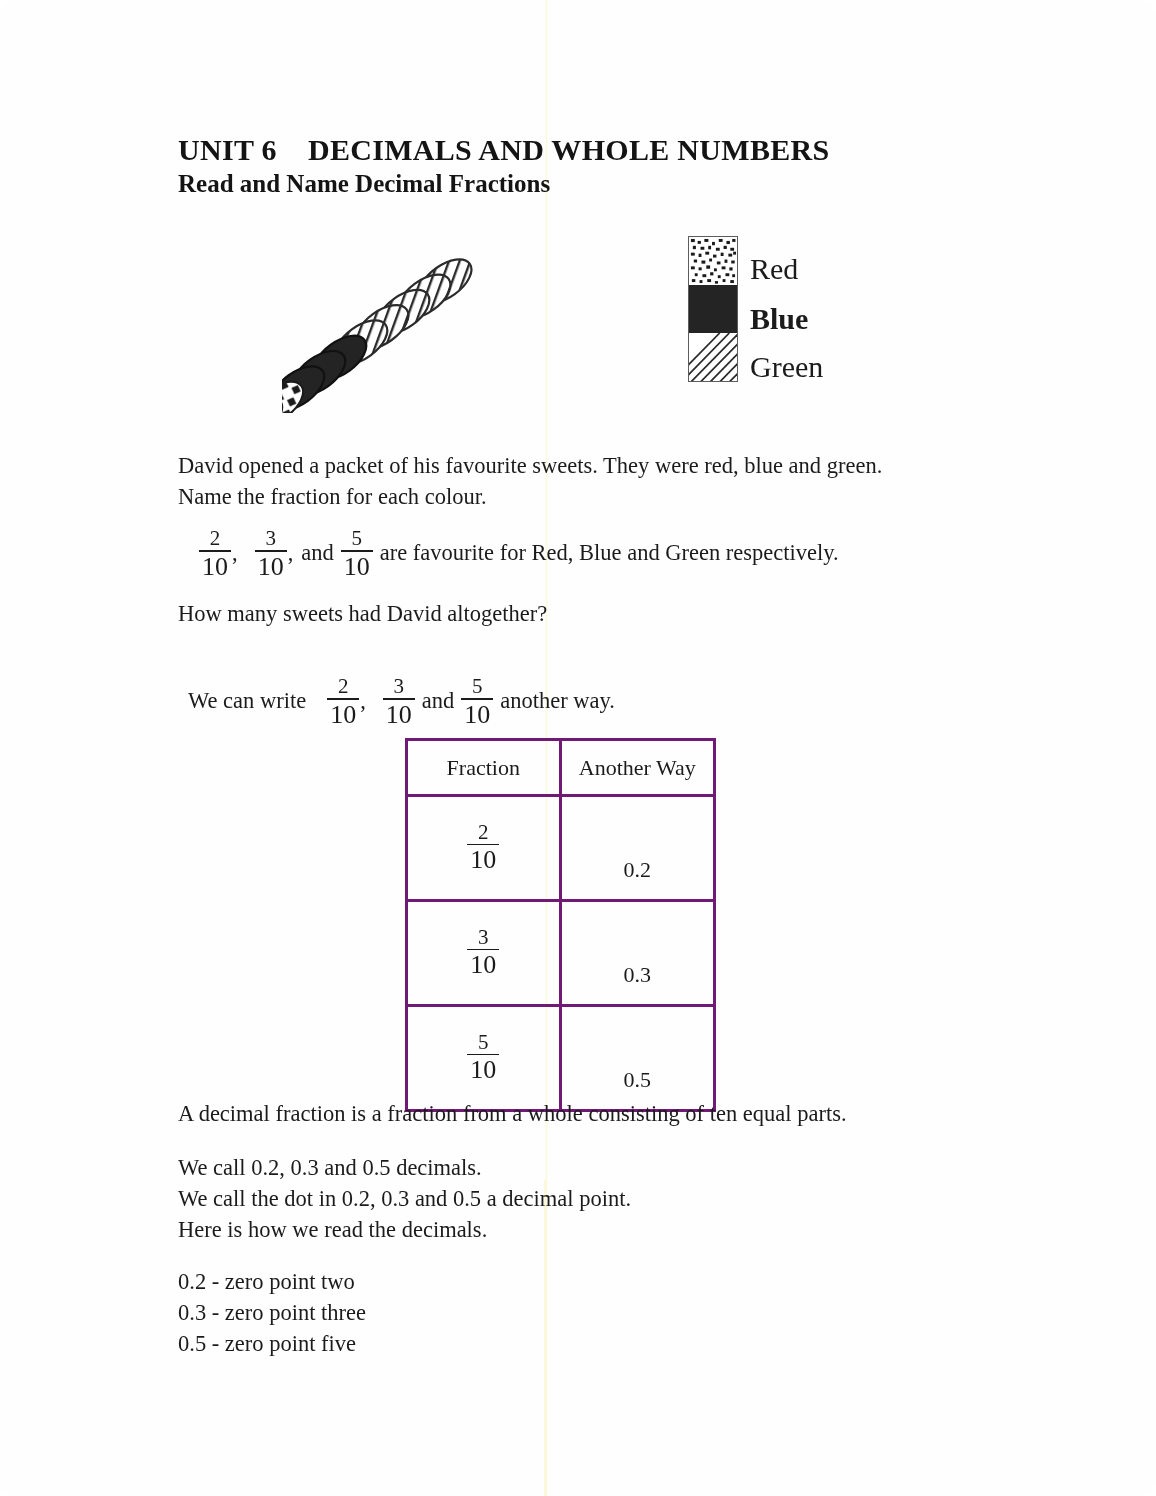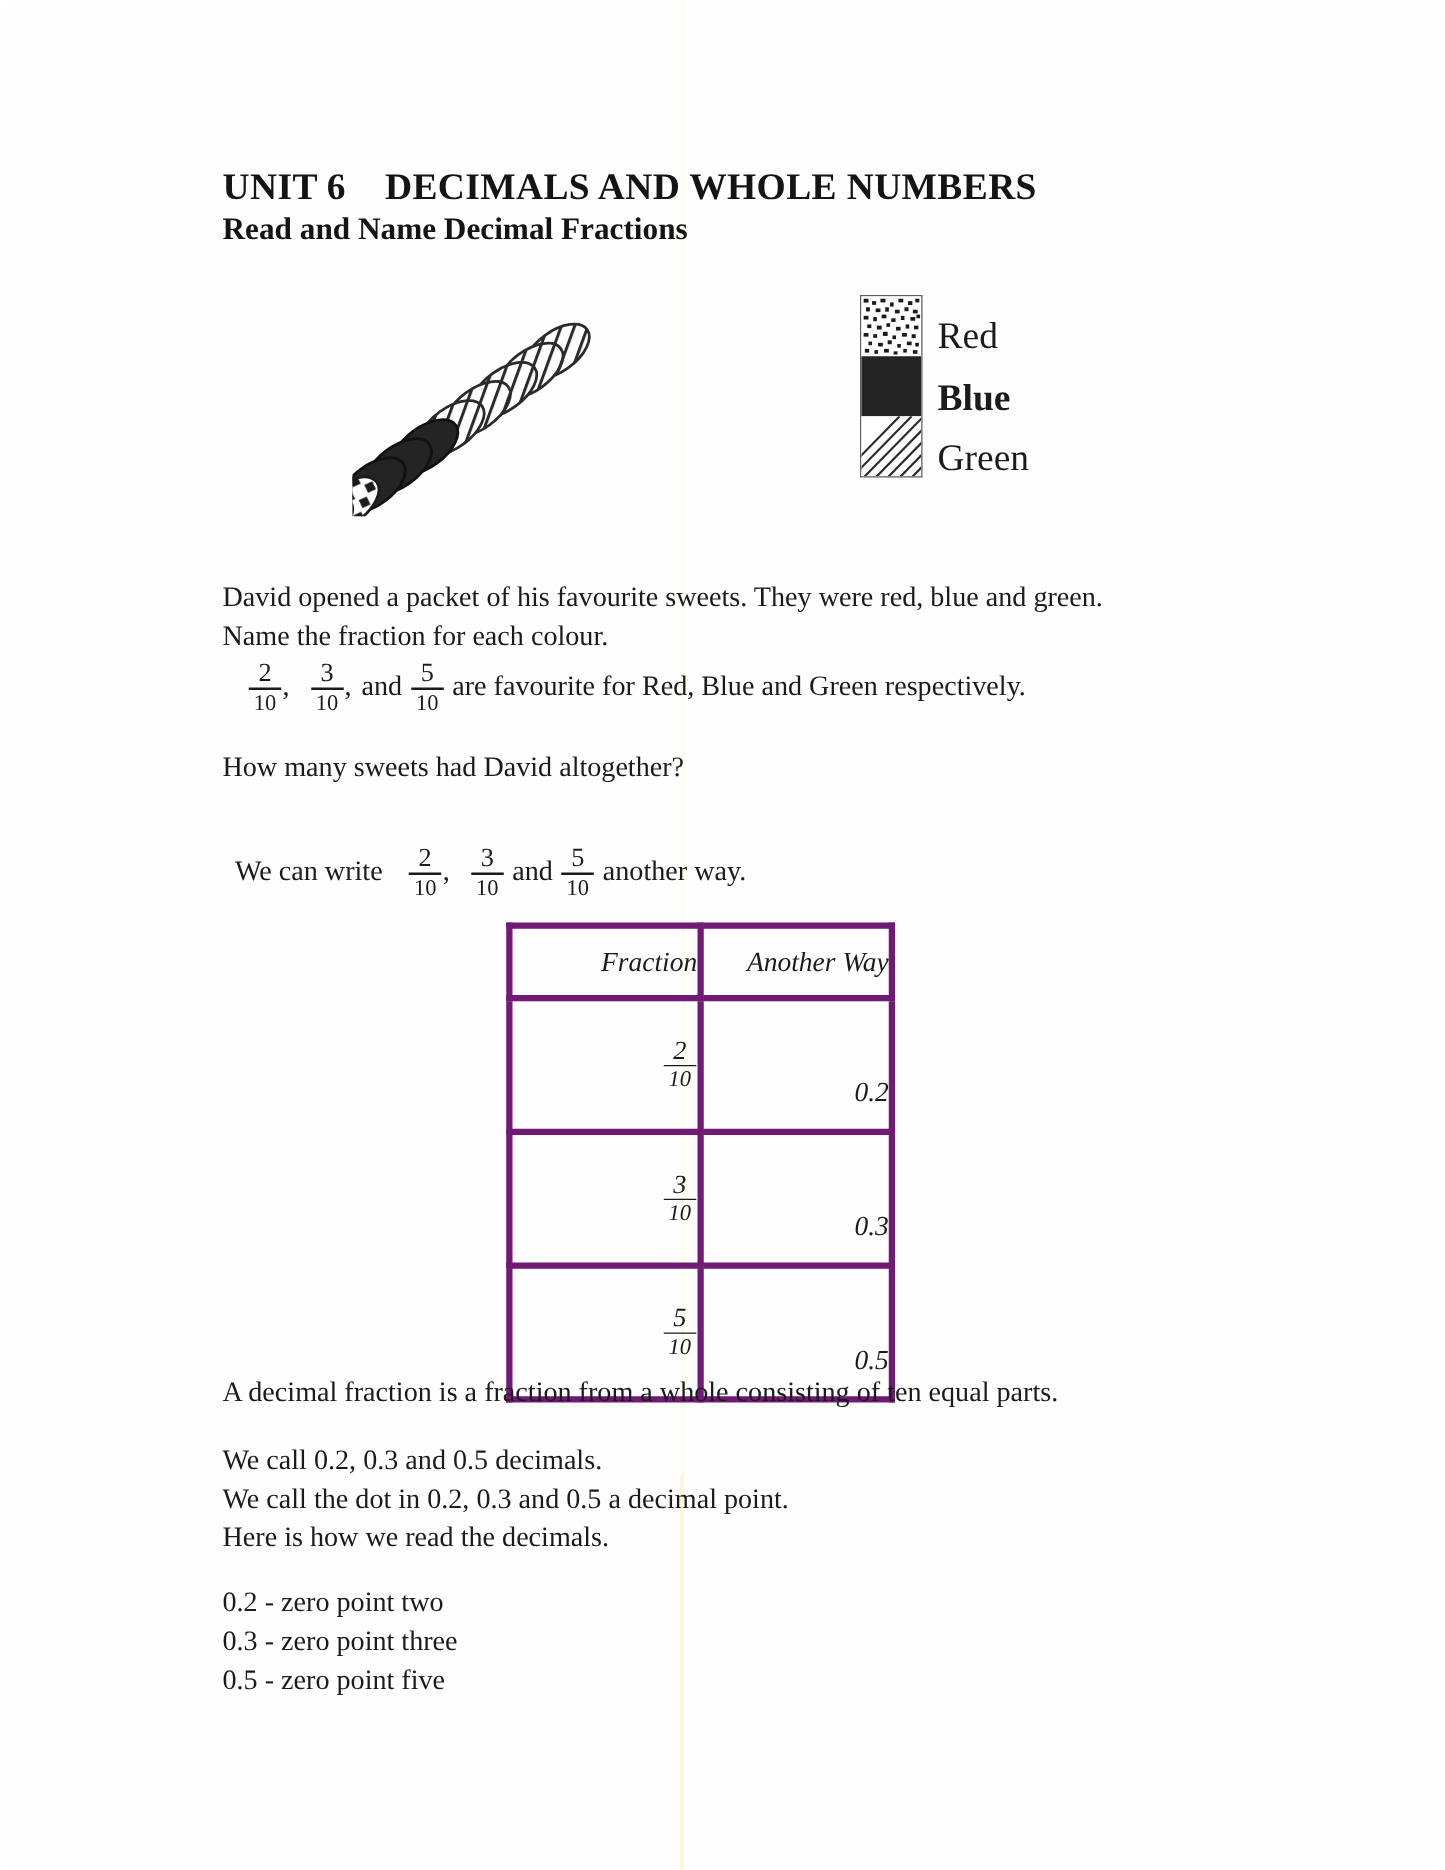--- a/index.html
+++ b/index.html
@@ -112,21 +112,21 @@
   .lab-green { top: 114px; }
 
   
   .para {
     position: absolute;
     font-size: 22.5px;
     line-height: 31px;
     color: #1b1b1b;
     white-space: pre-line;
   }
-  .p-intro   { left: 178px; top: 450px; width: 760px; margin-top: 12px; }
+  .p-intro   { left: 178px; top: 450px; width: 760px; }
   .p-howmany { left: 178px; top: 598px; }
   .p-decdef  { left: 178px; top: 1098px; width: 760px; }
   .p-wecall  { left: 178px; top: 1152px; width: 720px; }
   .p-read    { left: 178px; top: 1266px; width: 520px; }
 
   
   .frac {
     display: inline-flex;
     flex-direction: column;
     align-items: center;
@@ -140,21 +140,21 @@
     line-height: 1.05;
   }
   .frac .bar {
     display: block;
     width: 100%;
     min-width: 26px;
     height: 1.5px;
     background: #1b1b1b;
   }
   .frac .den {
-    font-size: 18px;
+    font-size: 26px;
     padding: 1px 3px 0 3px;
     line-height: 1.05;
   }
 
   
   .frac-row {
     position: absolute;
     font-size: 22.5px;
     color: #1b1b1b;
     display: flex;
@@ -171,25 +171,24 @@
   .tbl {
     position: absolute;
     left: 405px;
     top: 738px;
     width: 311px;
     border-collapse: collapse;
     font-size: 22px;
     color: #1b1b1b;
   }
   .tbl td, .tbl th {
-    border: 5px solid #701a75;
+    border: 3px solid #701a75;
     padding: 0;
-    text-align: right;
+    text-align: center;
     font-weight: normal;
-    font-style: italic;
   }
   .tbl th {
     height: 53px;
     font-size: 22px;
   }
   .tbl .col-frac { width: 155px; }
   .tbl .col-way  { width: 156px; }
   .tbl td.cell-frac {
     height: 86px;
     vertical-align: middle;

